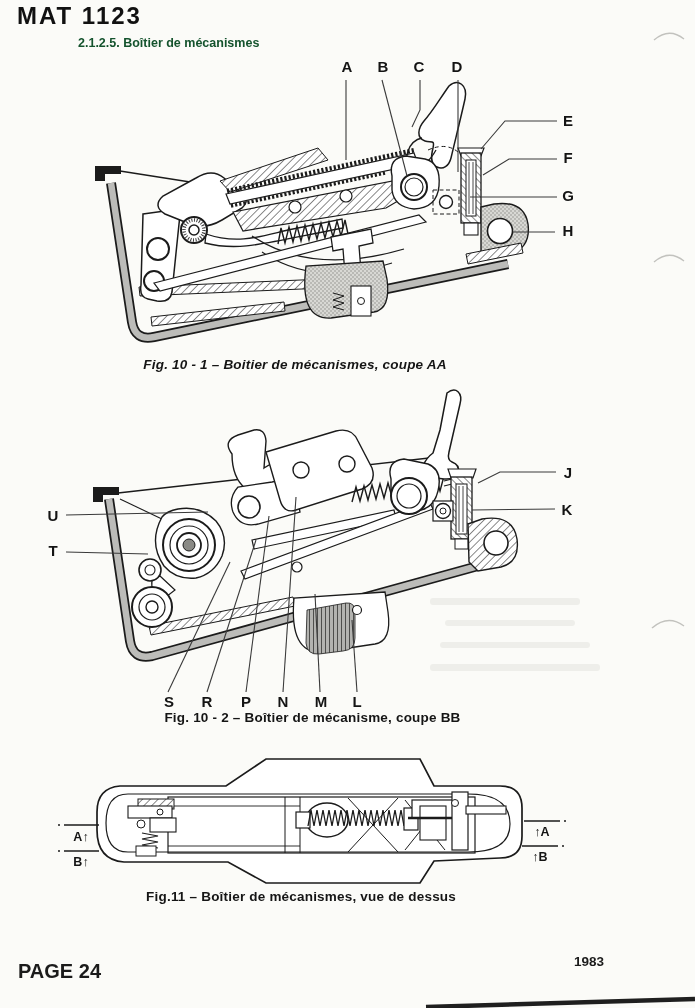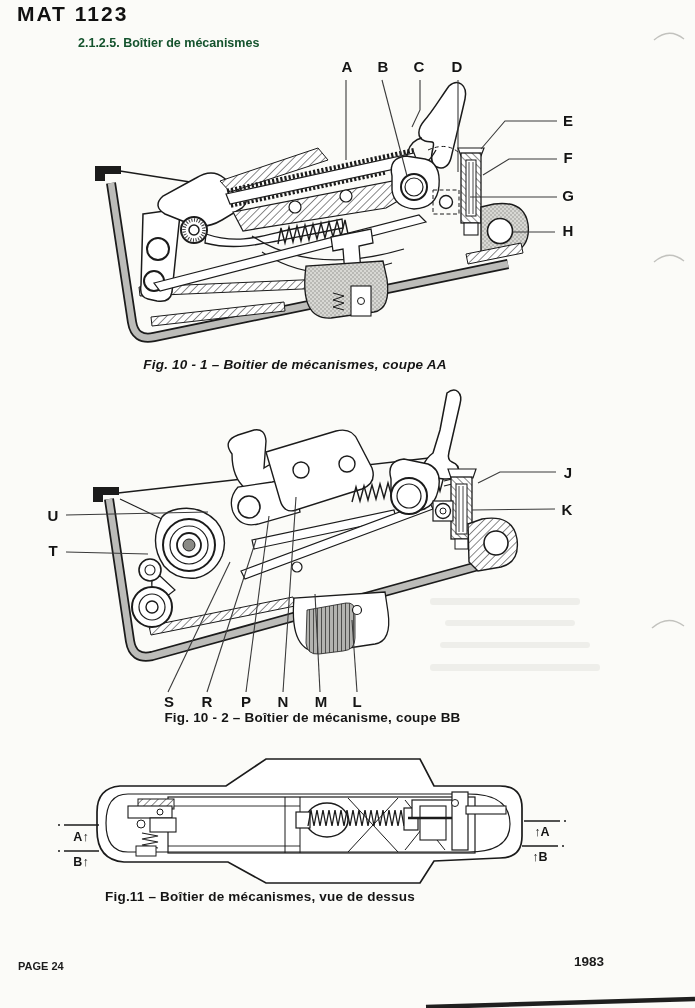--- a/index.html
+++ b/index.html
@@ -1,24 +1,24 @@
 <!DOCTYPE html>
 <html><head>
 <meta charset="utf-8">
 <style>
   html,body{margin:0;padding:0;}
   body{width:695px;height:1008px;background:#e9e9e6;font-family:"Liberation Sans",sans-serif;}
   .sheet{position:relative;width:695px;height:1008px;background:#fbfbf8;overflow:hidden;color:#1b1b1b;}
-  .doc-code{position:absolute;left:17px;top:2px;font-size:21px;font-weight:900;letter-spacing:2px;color:#111;text-align:center;}
+  .doc-code{position:absolute;left:17px;top:2px;font-size:24px;font-weight:900;letter-spacing:2px;color:#111;text-align:center;}
   .section-heading{position:absolute;left:78px;top:36px;font-size:12.5px;font-weight:bold;color:#14532d;}
   .caption{position:absolute;font-size:13.5px;font-weight:bold;text-align:center;color:#151515;letter-spacing:.2px;}
   .cap1{left:60px;top:357px;width:470px;font-style:italic;}
   .cap2{left:60px;top:710px;width:505px;}
-  .cap3{left:56px;top:889px;width:408px;}
-  .footer-left{position:absolute;left:18px;top:960px;font-size:11px;font-weight:bold;}
+  .cap3{left:48px;top:889px;width:408px;text-align:right;}
+  .footer-left{position:absolute;left:18px;top:960px;font-size:20px;font-weight:bold;}
   .footer-right{position:absolute;left:574px;top:954px;font-size:13.5px;font-weight:bold;}
   svg.layer{position:absolute;left:0;top:0;width:695px;height:1008px;}
   svg text{font-family:"Liberation Sans",sans-serif;font-weight:bold;fill:#141414;}
   .lbl{font-size:15px;}
   .mark{font-size:12.5px;}
 </style>
 </head>
 <body>
 
 <div class="sheet">

